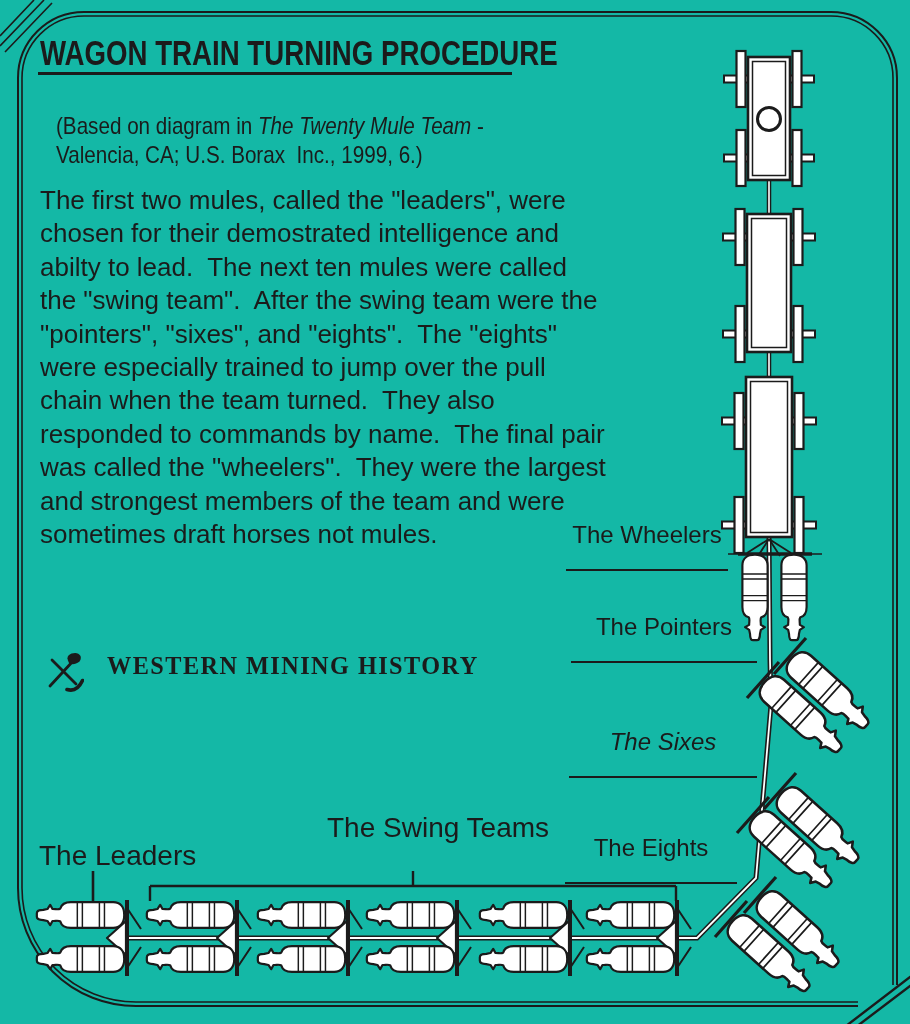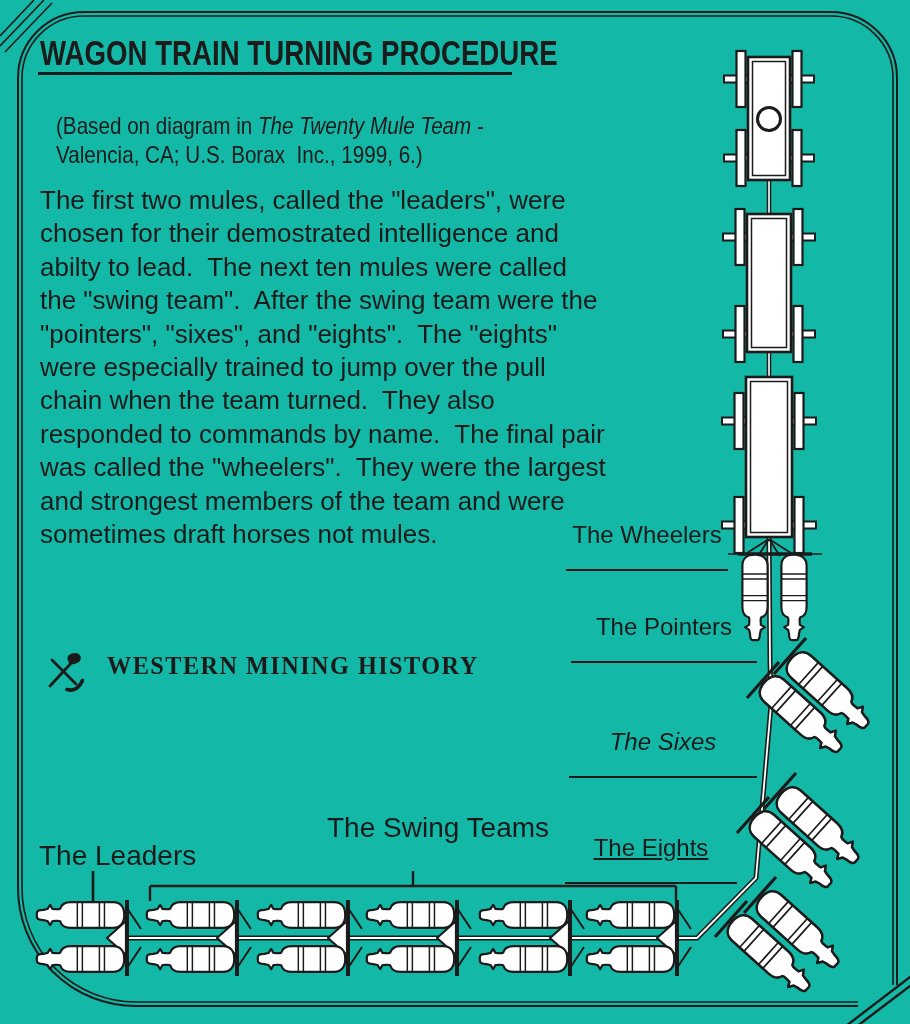--- a/index.html
+++ b/index.html
@@ -191,17 +191,17 @@
       <path d="M25,11 Q21,4 27.5,1.5 Q34,-0.5 36.5,4 Q38,9 32,11.5 Q28,13 25,11 Z" fill="#1b1b1b"></path>
       <path d="M8,8 L32,32" stroke="#1b1b1b" stroke-width="2.8" stroke-linecap="round"></path>
       <path d="M23,37.5 Q33,40.5 38.5,28.5" stroke="#1b1b1b" stroke-width="3.6" fill="none" stroke-linecap="round"></path>
     </svg>
     <span class="logo-text">WESTERN MINING HISTORY</span>
   </div>
 
   <div class="lbl" style="left:566px;top:521px;width:162px;">The Wheelers</div>
   <div class="lbl" style="left:571px;top:613px;width:186px;text-align:center;">The Pointers</div>
   <div class="lbl" style="left:569px;top:728px;width:188px;font-style:italic;">The Sixes</div>
-  <div class="lbl" style="left:565px;top:834px;width:172px;text-decoration:underline;">The Eights</div>
+  <div class="lbl" style="left:565px;top:834px;width:172px;">The Eights</div>
   <div class="lbl-plain" style="left:39px;top:840px;">The Leaders</div>
   <div class="lbl-plain" style="left:327px;top:812px;">The Swing Teams</div>
 
 </div>
 
 </body></html>

